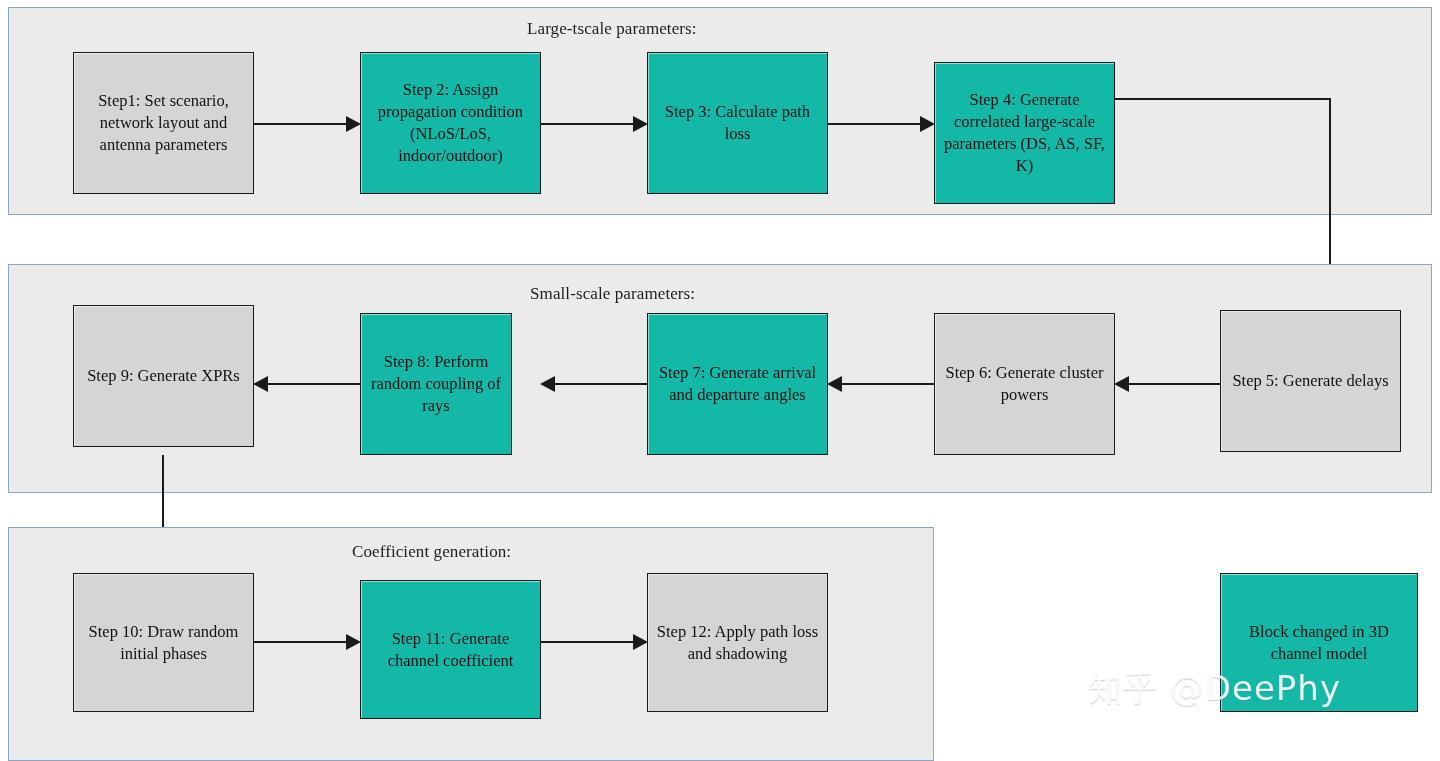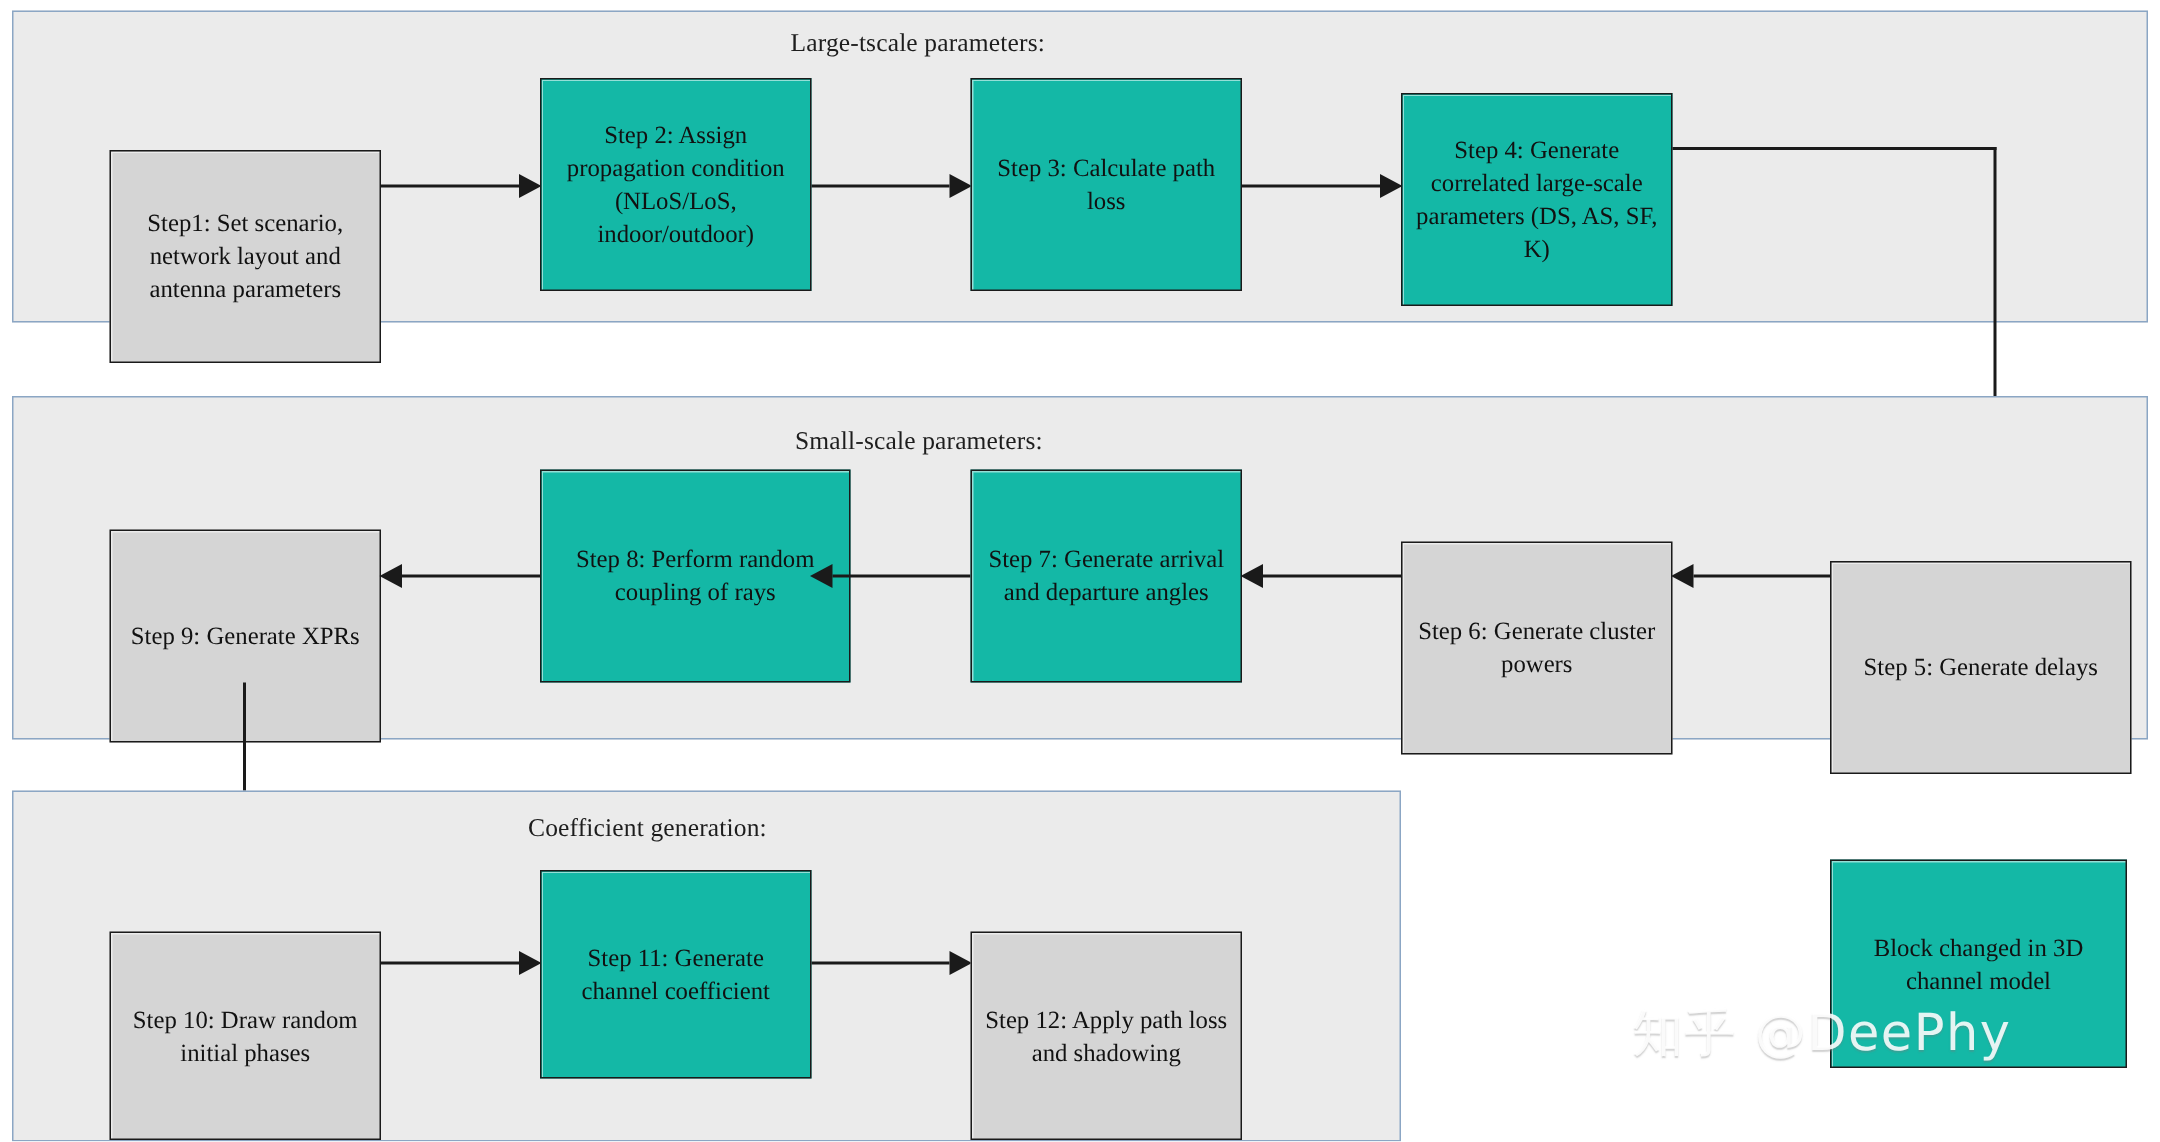--- a/index.html
+++ b/index.html
@@ -37,21 +37,21 @@
     display: flex;
     align-items: center;
     justify-content: center;
     text-align: center;
     font-size: 16.5px;
     line-height: 1.33;
     color: #111111;
     padding: 3px 7px;
     box-shadow: inset 1px 1px 0 rgba(255,255,255,.55);
   }
-  .node.gray  { background: #d5d5d5; margin-top: 48px; }
+  .node.gray  { background: #d5d5d5; }
   .node.green { background: #14b8a6; }
   .node span { display: block; }
 
   
   .hline, .vline {
     position: absolute;
     background: #1a1a1a;
   }
   .hline { height: 2px; }
   .vline { width: 2px; }
@@ -129,42 +129,42 @@
   <div class="panel" style="left:8px; top:264px; width:1424px; height:229px;"></div>
   <div class="panel-title" style="left:530px; top:284px;">Small-scale parameters:</div>
 
   <div class="node gray" style="left:73px; top:305px; width:181px; height:142px;">
     <span>Step 9: Generate XPRs</span>
   </div>
 
   <div class="hline" style="left:268px; top:383px; width:92px;"></div>
   <div class="arrow left" style="left:253px; top:376px;"></div>
 
-  <div class="node green" style="left:360px; top:313px; width:207px; height:142px;">
+  <div class="node green" style="left:360px; top:313px; width:152px; height:142px;">
     <span>Step 8: Perform random coupling of rays</span>
   </div>
 
   <div class="hline" style="left:555px; top:383px; width:92px;"></div>
   <div class="arrow left" style="left:540px; top:376px;"></div>
 
   <div class="node green" style="left:647px; top:313px; width:181px; height:142px;text-align:center;">
     <span>Step 7: Generate arrival and departure angles</span>
   </div>
 
   <div class="hline" style="left:842px; top:383px; width:92px;"></div>
   <div class="arrow left" style="left:827px; top:376px;"></div>
 
   <div class="node gray" style="left:934px; top:313px; width:181px; height:142px;">
     <span>Step 6: Generate cluster powers</span>
   </div>
 
   <div class="hline" style="left:1129px; top:383px; width:92px;"></div>
   <div class="arrow left" style="left:1114px; top:376px;"></div>
 
-  <div class="node gray" style="left:1220px; top:326px; width:201px; height:142px;">
+  <div class="node gray" style="left:1220px; top:310px; width:181px; height:142px;">
     <span>Step 5: Generate delays</span>
   </div>
 
   <div class="vline" style="left:162px; top:455px; height:111px;"></div>
   <div class="arrow down" style="left:155px; top:558px;"></div>
 
   <div class="panel" style="left:8px; top:527px; width:926px; height:234px;"></div>
   <div class="panel-title" style="left:352px; top:542px;">Coefficient generation:</div>
 
   <div class="node gray" style="left:73px; top:573px; width:181px; height:139px;">

